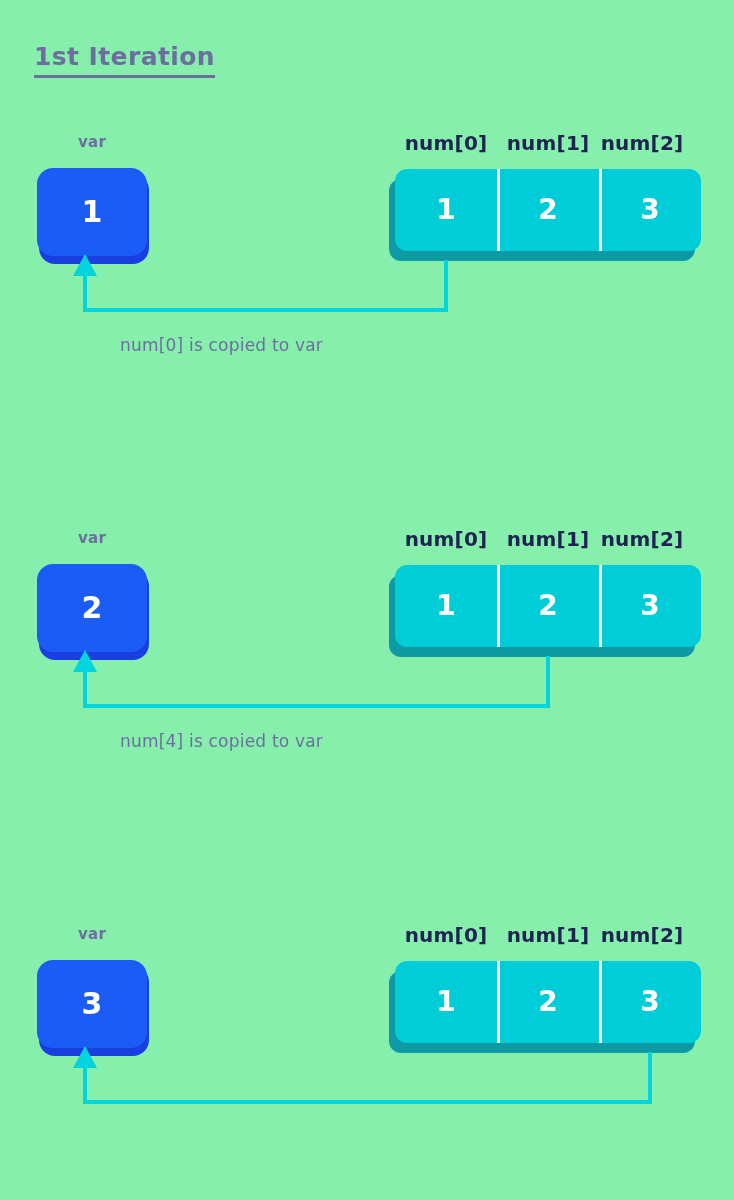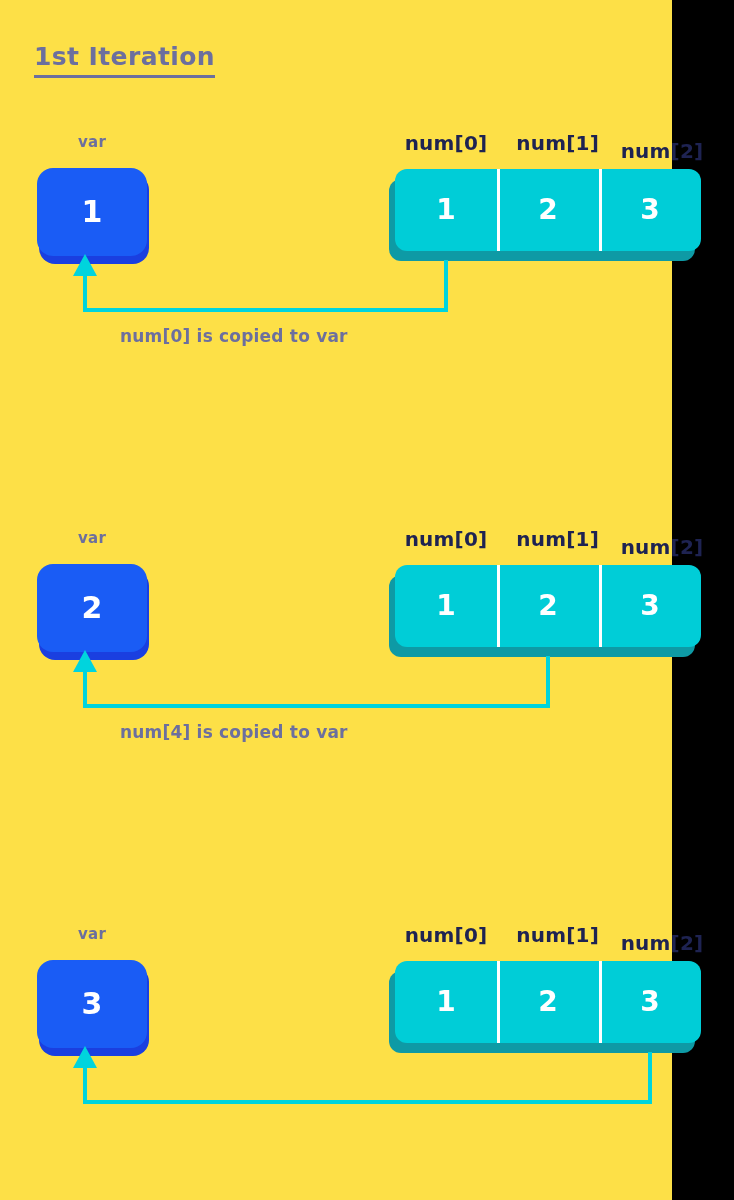--- a/index.html
+++ b/index.html
@@ -10,23 +10,23 @@
   body {
     width: 734px;
     height: 1200px;
     position: relative;
     overflow: hidden;
     font-family: "DejaVu Sans", "Liberation Sans", sans-serif;
   }
 
   .page {
     position: relative;
-    width: 672px;
+    width: 734px;
     height: 1200px;
-    background: #fde047;
+    background: #86efac;
   }
 
   
   .section {
     position: absolute;
     left: 0;
     width: 734px;
     height: 396px;
   }
   .section.s1 { top: 0px; }
@@ -108,22 +108,22 @@
     position: absolute;
     top: 0;
     width: 102px;
     text-align: center;
     font-size: 20px;
     font-weight: 700;
     color: #1E2352;
     letter-spacing: 0.2px;
   }
   .arr-label.i0 { left: 0px; }
-  .arr-label.i1 { left: 102px; text-align: right; }
-  .arr-label.i2 { left: 216px; margin-top: 8px; }
+  .arr-label.i1 { left: 102px; }
+  .arr-label.i2 { left: 196px; }
 
   .array-wrap {
     position: absolute;
     left: 395px;
     top: 169px;
     width: 306px;
     height: 96px;
   }
   .array-shadow {
     position: absolute;
@@ -173,24 +173,24 @@
     left: 0;
     top: 0;
     width: 734px;
     height: 396px;
     pointer-events: none;
   }
 
   
   .caption {
     position: absolute;
-    top: 326px;
+    top: 335px;
     left: 120px;
     font-size: 17px;
-    font-weight: 700;
+    font-weight: 400;
     color: #6C6F9E;
     letter-spacing: 0.2px;
     white-space: nowrap;
   }
 </style>
 </head>
 <body>
 
 <div class="page">
 

